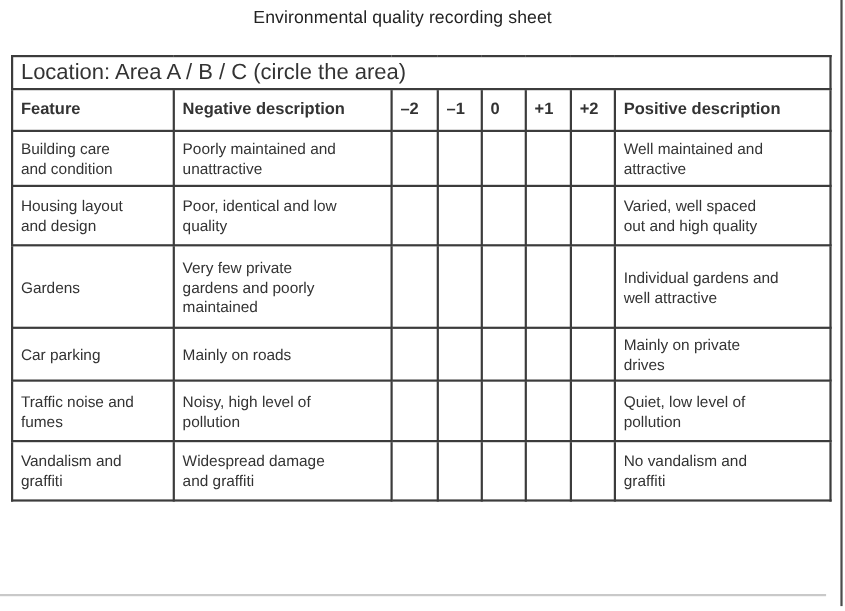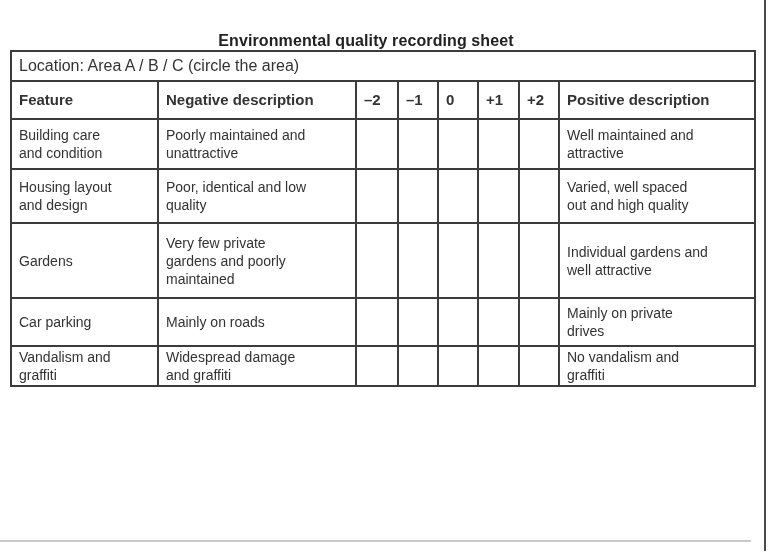--- a/index.html
+++ b/index.html
@@ -12,41 +12,40 @@
   html,body{margin:0;padding:0;}
   body{
     width:768px;height:555px;position:relative;overflow:hidden;
     background:var(--background);
     font-family:"Liberation Sans", sans-serif;
     color:var(--text);
     -webkit-font-smoothing:antialiased;
   }
   .title{
     position:absolute;top:8px;left:0;width:732px;
-    text-align:center;font-size:16px;font-weight:bold;color:#222;
+    text-align:center;font-size:16px;font-weight:normal;color:#222;
     letter-spacing:0.1px;
-    margin-top:24px;
   }
   table.sheet{
     position:absolute;left:10px;top:50px;width:744px;
     border-collapse:collapse;table-layout:fixed;
     font-size:14px;line-height:18px;
   }
   table.sheet td,table.sheet th{
     border:2px solid var(--border);
     padding:1px 6px 1px 7px;
     vertical-align:middle;
     text-align:left;
     color:var(--text);
     white-space:pre-line;
     overflow:hidden;
   }
   table.sheet th{font-size:15px;font-weight:bold;margin-top:44px;}
   td.score,th.score{padding:1px 0;text-align:center;}
-  tr.location-row td{font-size:16px;border-radius:14px;}
+  tr.location-row td{font-size:20px;border-radius:14px;}
   .page-edge-right{
     position:absolute;top:0;right:2px;width:2px;height:551px;
     background:var(--page-edge);
   }
   .page-shadow-bottom{
     position:absolute;left:0;top:540px;width:751px;height:2px;
     background:var(--page-shadow);
   }
 </style>
 </head>
@@ -128,23 +127,36 @@
       <td>Mainly on roads</td>
       <td class="score"></td>
       <td class="score"></td>
       <td class="score"></td>
       <td class="score"></td>
       <td class="score"></td>
       <td>Mainly on private
 drives</td>
     </tr>
 
+    <tr style="height:55px">
+      <td>Traffic noise and
+fumes</td>
+      <td>Noisy, high level of
+pollution</td>
+      <td class="score"></td>
+      <td class="score"></td>
+      <td class="score"></td>
+      <td class="score"></td>
+      <td class="score"></td>
+      <td>Quiet, low level of
+pollution</td>
+    </tr>
 
 
-    <tr style="height:40px">
+    <tr style="height:54px">
       <td>Vandalism and
 graffiti</td>
       <td>Widespread damage
 and graffiti</td>
       <td class="score"></td>
       <td class="score"></td>
       <td class="score"></td>
       <td class="score"></td>
       <td class="score"></td>
       <td>No vandalism and

